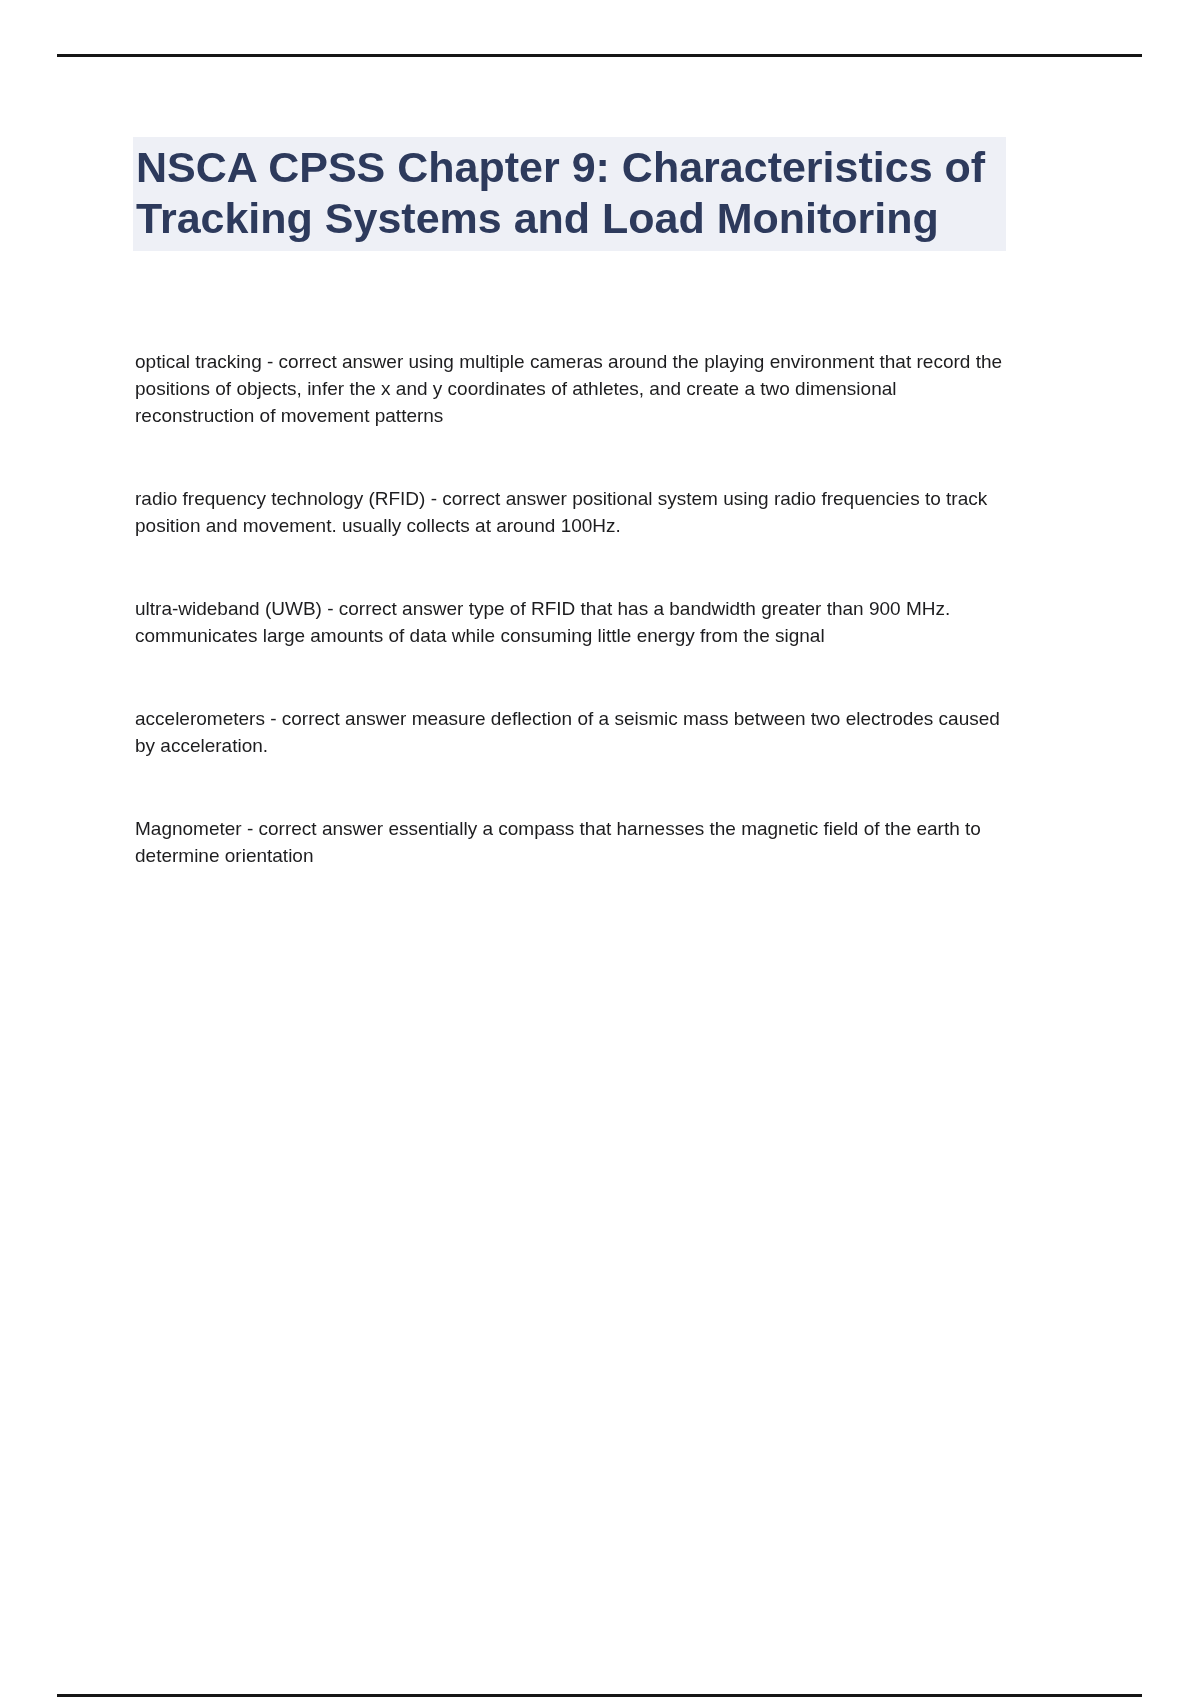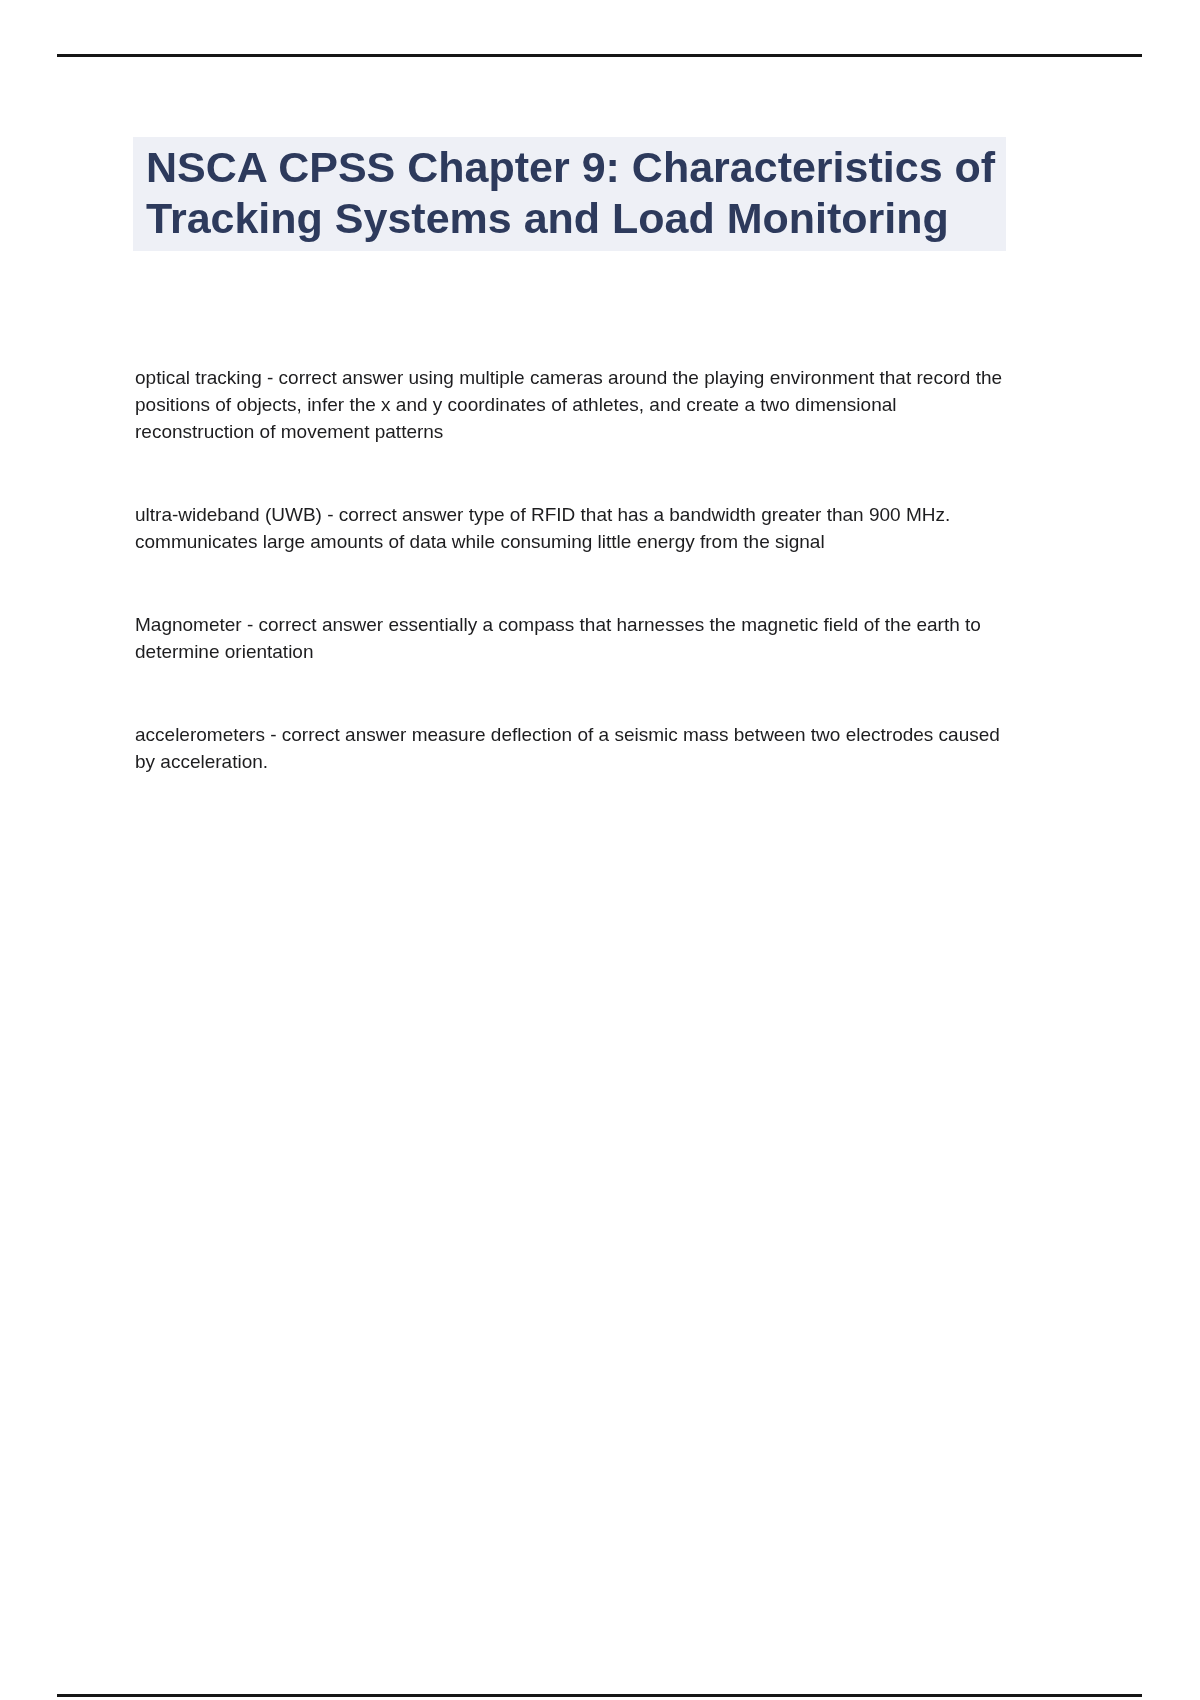--- a/index.html
+++ b/index.html
@@ -28,47 +28,48 @@
     position: absolute;
     left: 133px;
     top: 137px;
     width: 873px;
     box-sizing: border-box;
     background: #eef0f6;
     color: #2d3a5c;
     font-size: 43px;
     font-weight: bold;
     line-height: 51px;
-    padding: 5px 8px 7px 13px;
+    padding: 5px 8px 7px 3px;
     margin: 0;
   }
   .content {
     position: absolute;
     left: 135px;
-    top: 364px;
+    top: 348px;
     width: 885px;
     color: #1d1d1f;
     font-size: 19px;
     line-height: 27px;
   }
   .content p {
     margin: 0 0 56px 0;
   }
 </style>
 </head>
 <body>
 
 <div class="page">
 
   <div class="rule rule-top"></div>
 
   <h1 class="doc-title">NSCA CPSS Chapter 9: Characteristics of Tracking Systems and Load Monitoring</h1>
 
   <div class="content">
     <p>optical tracking - correct answer using multiple cameras around the playing environment that record the positions of objects, infer the x and y coordinates of athletes, and create a two dimensional reconstruction of movement patterns</p>
+    <p>radio frequency technology (RFID) - correct answer positional system using radio frequencies to track position and movement. usually collects at around 100Hz.</p>
     <p>ultra-wideband (UWB) - correct answer type of RFID that has a bandwidth greater than 900 MHz. communicates large amounts of data while consuming little energy from the signal</p>
+    <p>accelerometers - correct answer measure deflection of a seismic mass between two electrodes caused by acceleration.</p>
     <p>Magnometer - correct answer essentially a compass that harnesses the magnetic field of the earth to determine orientation</p>
-    <p>accelerometers - correct answer measure deflection of a seismic mass between two electrodes caused by acceleration.</p>
   </div>
 
   <div class="rule rule-bottom"></div>
 
 </div>
 
 </body></html>

